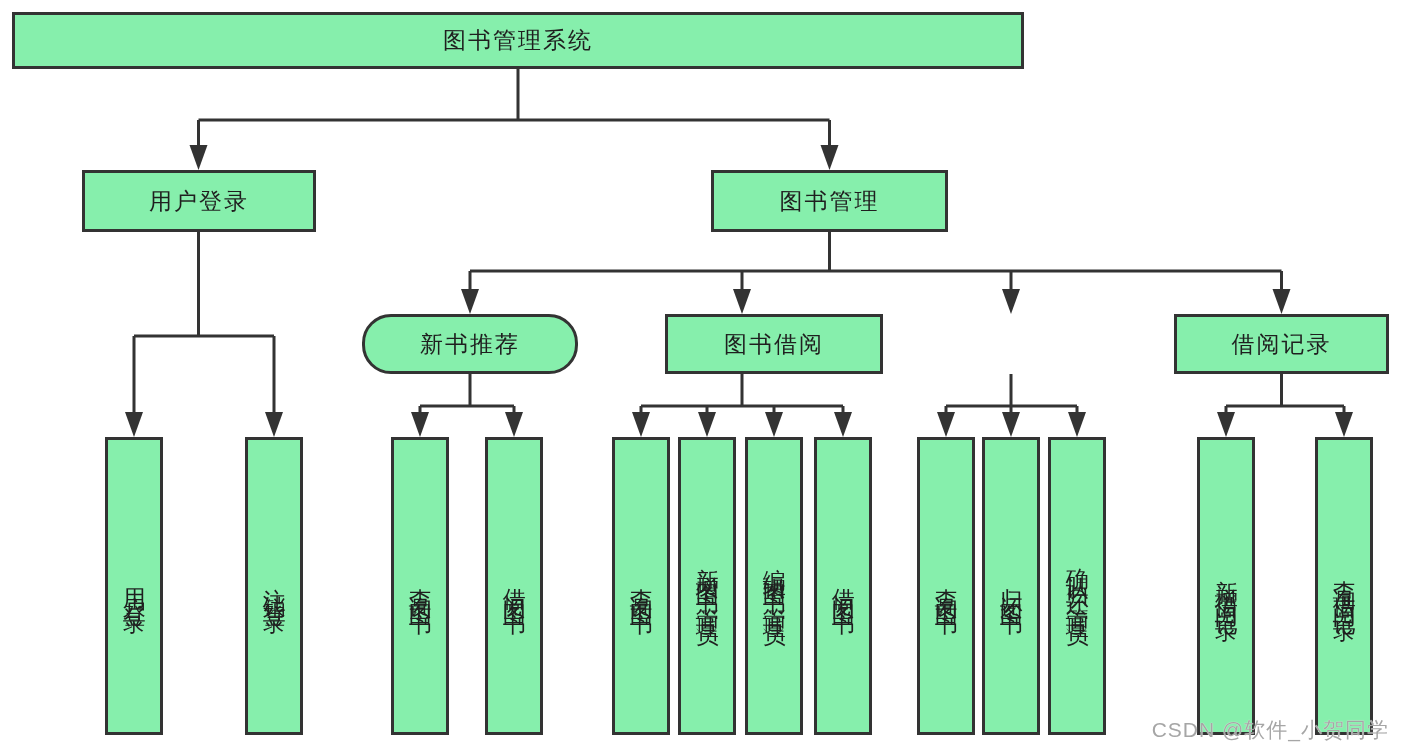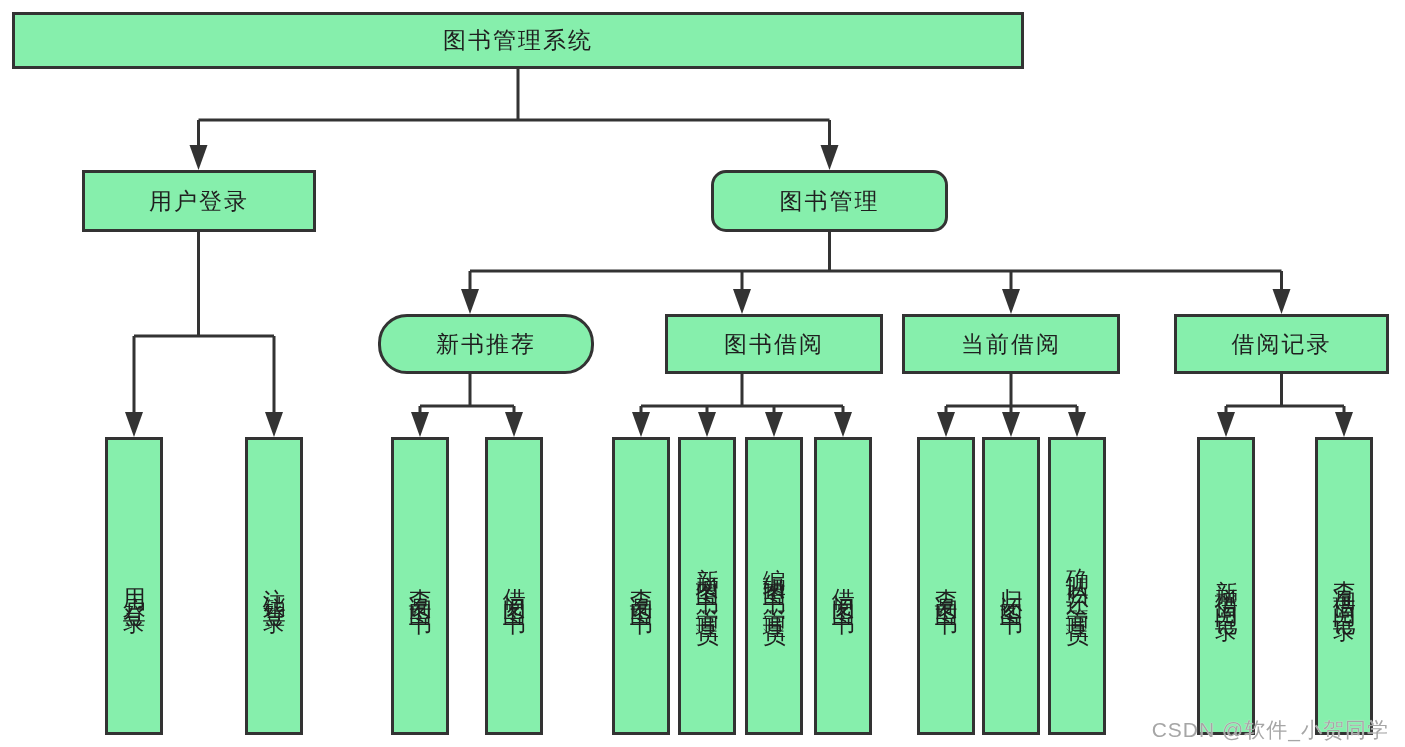--- a/index.html
+++ b/index.html
@@ -33,23 +33,23 @@
     font-size: 23px;
     letter-spacing: 8px;
     line-height: 1.1;
     white-space: nowrap;
     color: #1f1f1f;
   }
   
   #n-root   { left: 12px;   top: 12px;  width: 1012px; height: 57px; }
   
   #n-login  { left: 82px;   top: 170px; width: 234px;  height: 62px; }
-  #n-mgmt   { left: 711px;  top: 170px; width: 237px;  height: 62px; border-radius: 15px; }
-  
-  #n-rec    { left: 378px;  top: 314px; width: 216px;  height: 60px; border-radius: 29px; }
+  #n-mgmt   { left: 711px;  top: 170px; width: 237px;  height: 62px; }
+  
+  #n-rec    { left: 362px;  top: 314px; width: 216px;  height: 60px; border-radius: 29px; }
   #n-bor    { left: 665px;  top: 314px; width: 218px;  height: 60px; }
   #n-cur    { left: 902px;  top: 314px; width: 218px;  height: 60px; }
   #n-rcd    { left: 1174px; top: 314px; width: 215px;  height: 60px; }
   
   .leaf { top: 437px; width: 58px; height: 298px; }
   #l-login-0 { left: 105px; }
   #l-login-1 { left: 245px; }
   #l-rec-0   { left: 391px; }
   #l-rec-1   { left: 485px; }
   #l-bor-0   { left: 612px; }
@@ -138,23 +138,20 @@
   <div class="box" id="n-mgmt">
     <span class="h-label">图书管理</span>
   </div>
 
   <div class="box" id="n-rec">
     <span class="h-label">新书推荐</span>
   </div>
   <div class="box" id="n-bor">
     <span class="h-label">图书借阅</span>
   </div>
-  <div class="box" id="n-cur">
-    <span class="h-label">当前借阅</span>
-  </div>
   <div class="box" id="n-rcd">
     <span class="h-label">借阅记录</span>
   </div>
 
   <div class="box leaf" id="l-login-0">
     <span class="v-label">用户登录</span>
   </div>
   <div class="box leaf" id="l-login-1">
     <span class="v-label">注销登录</span>
   </div>

